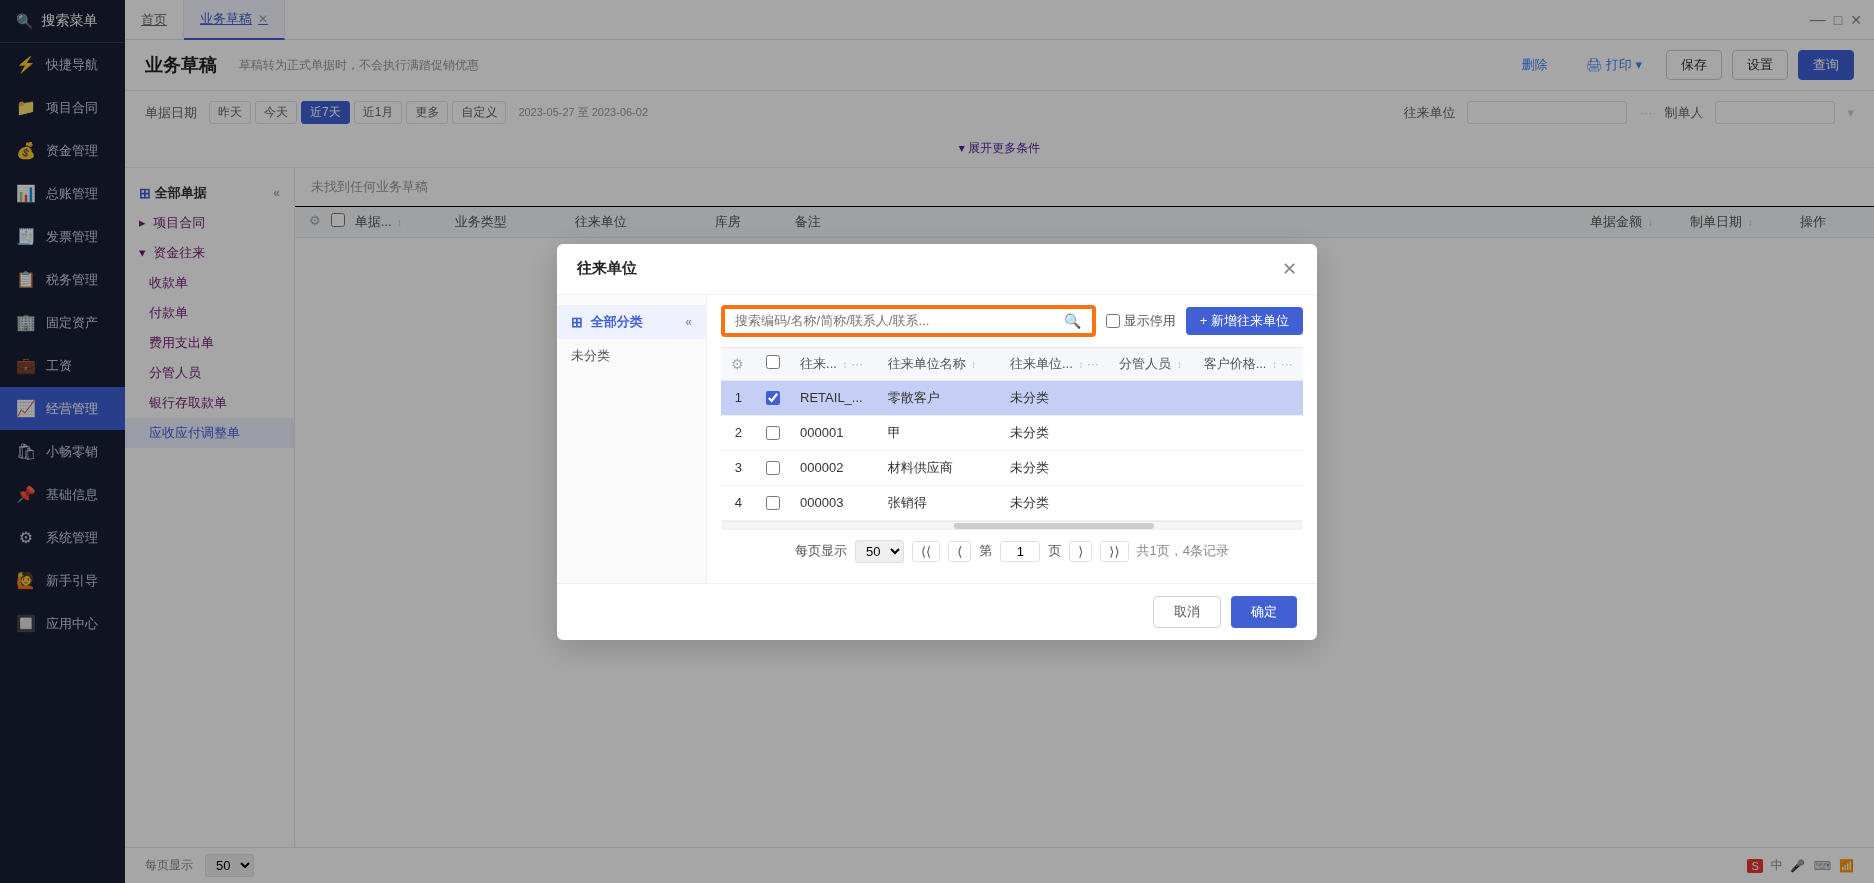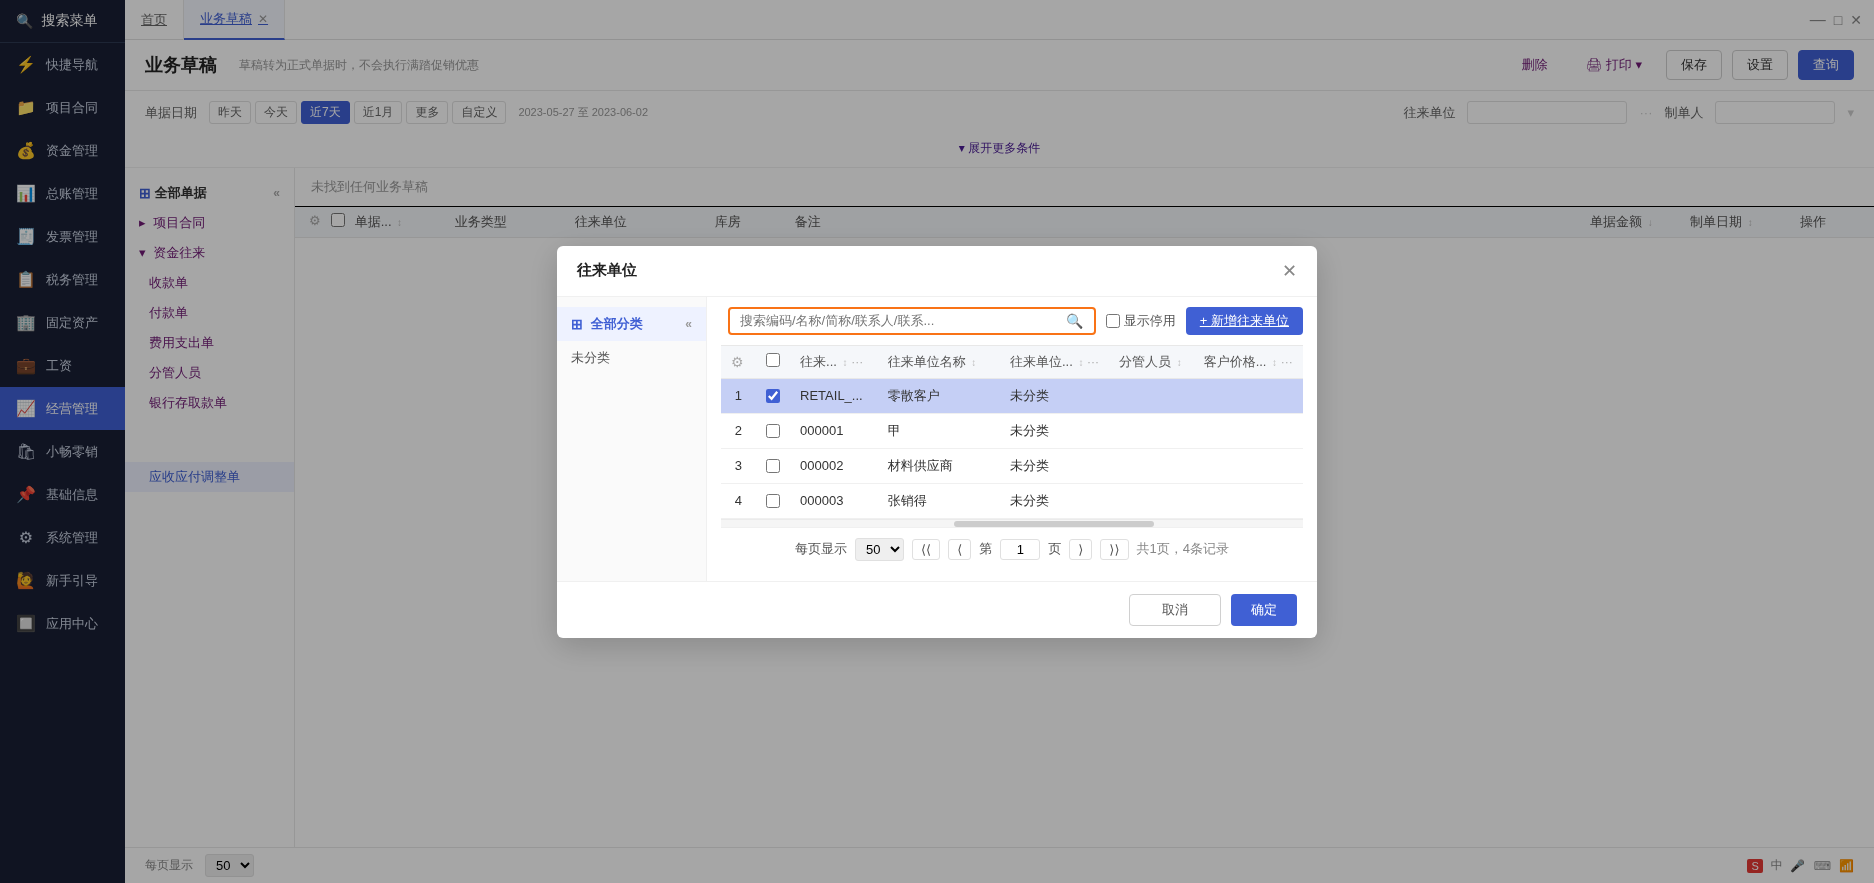--- a/index.html
+++ b/index.html
@@ -46,21 +46,21 @@
     .page-header {
       background: #fff; padding: 10px 20px;
       display: flex; align-items: center; justify-content: space-between;
       border-bottom: 1px solid #e8e8e8;
     }
     .page-title { font-size: 18px; font-weight: bold; color: #222; margin-right: 12px; }
     .page-subtitle { font-size: 12px; color: #999; }
     .page-actions { display: flex; gap: 10px; align-items: center; }
     .btn { padding: 5px 14px; border-radius: 4px; font-size: 13px; cursor: pointer; border: 1px solid #d0d0d0; background: #fff; color: #333; }
     .btn-primary { background: #4060d4; color: #fff; border-color: #4060d4; }
-    .btn-ghost { background: transparent; color: #701a75; border: none; }
+    .btn-ghost { background: transparent; color: #3b82f6; border: none; }
 
     
     .filter-bar {
       background: #fff; padding: 10px 20px; display: flex; align-items: center;
       gap: 12px; flex-wrap: wrap; border-bottom: 1px solid #f0f0f0; font-size: 13px;
     }
     .filter-label { color: #666; }
     .filter-dates { display: flex; gap: 4px; align-items: center; }
     .date-btn { padding: 2px 8px; border-radius: 3px; font-size: 12px; cursor: pointer; border: 1px solid #e0e0e0; background: #fff; color: #666; }
     .date-btn.active { background: #4060d4; color: #fff; border-color: #4060d4; }
@@ -74,21 +74,21 @@
       width: 170px; background: #fff; border-right: 1px solid #e8e8e8;
       padding: 10px 0; overflow-y: auto;
     }
     .sidebar-panel-header {
       display: flex; align-items: center; justify-content: space-between;
       padding: 6px 14px; font-size: 13px; font-weight: bold; color: #333;
     }
     .sidebar-tree-item {
       padding: 6px 14px; font-size: 13px; cursor: pointer; color: #701a75;
     }
-    .sidebar-tree-item.active { background: #eef2ff; color: #4060d4; margin-top: 44px; }
+    .sidebar-tree-item.active { background: #eef2ff; color: #4060d4; }
     .sidebar-tree-child { padding-left: 24px; }
 
     .table-panel { flex: 1; background: #fff; overflow: hidden; }
 
     
     .overlay {
       position: fixed; inset: 0; background: rgba(0,0,0,0.35); z-index: 100;
       display: flex; align-items: center; justify-content: center;
     }
 
@@ -111,27 +111,27 @@
     .modal-sidebar-item {
       padding: 8px 14px; font-size: 13px; cursor: pointer; color: #555; display: flex; align-items: center; gap: 6px;
     }
     .modal-sidebar-item.active { background: #eef2ff; color: #4060d4; font-weight: bold; }
     .modal-collapse-btn { margin-left: auto; cursor: pointer; color: #999; font-size: 12px; }
     .modal-main { flex: 1; display: flex; flex-direction: column; padding: 10px 14px; overflow: hidden; }
     .modal-toolbar {
       display: flex; align-items: center; gap: 10px; margin-bottom: 10px; flex-wrap: wrap;
     }
     .search-box {
-      display: flex; align-items: center; border: 2px solid #f97316; border-radius: 4px;
-      padding: 4px 10px; flex: 1; min-width: 200px; background: #fff; margin-left: 7px;
+      display: flex; align-items: center; border: 4px solid #f97316; border-radius: 4px;
+      padding: 4px 10px; flex: 1; min-width: 200px; background: #fff;
     }
     .search-box input { border: none; outline: none; font-size: 13px; flex: 1; color: #333; }
     .search-icon { color: #aaa; font-size: 14px; }
     .display-disabled { display: flex; align-items: center; gap: 4px; font-size: 13px; color: #555; cursor: pointer; }
-    .btn-add { background: #4060d4; color: #fff; border: none; border-radius: 4px; padding: 5px 14px; font-size: 13px; cursor: pointer; white-space: nowrap; text-decoration: underline; }
+    .btn-add { background: #4060d4; color: #fff; border: none; border-radius: 4px; padding: 5px 14px; font-size: 13px; cursor: pointer; white-space: nowrap; }
 
     
     .data-table { width: 100%; border-collapse: collapse; font-size: 13px; }
     .data-table th {
       background: #f5f7fa; border-bottom: 1px solid #e8e8e8; border-top: 1px solid #e8e8e8;
       padding: 7px 10px; text-align: left; color: #555; font-weight: normal; white-space: nowrap;
     }
     .data-table td { padding: 8px 10px; border-bottom: 1px solid #f0f0f0; color: #333; }
     .data-table tr.selected td { background: #c5cff5; }
     .col-index { width: 40px; text-align: center; }
@@ -153,21 +153,21 @@
     .page-btn { background: none; border: 1px solid #e0e0e0; border-radius: 3px; padding: 2px 8px; cursor: pointer; font-size: 13px; color: #555; }
     .page-btn:disabled { color: #ccc; cursor: default; }
     .page-input { width: 40px; border: 1px solid #e0e0e0; border-radius: 3px; padding: 2px 6px; text-align: center; font-size: 13px; }
     .page-total { color: #888; }
 
     
     .modal-footer {
       display: flex; justify-content: flex-end; gap: 10px;
       padding: 12px 20px; border-top: 1px solid #f0f0f0;
     }
-    .btn-cancel { background: #fff; border: 1px solid #d0d0d0; color: #555; border-radius: 4px; padding: 6px 32px; font-size: 13px; cursor: pointer; }
+    .btn-cancel { background: #fff; border: 1px solid #d0d0d0; color: #555; border-radius: 4px; padding: 6px 20px; font-size: 13px; cursor: pointer; }
     .btn-confirm { background: #4060d4; border: none; color: #fff; border-radius: 4px; padding: 6px 20px; font-size: 13px; cursor: pointer; }
 
     
     .scroll-bar-area { height: 8px; background: #f5f5f5; border-top: 1px solid #ebebeb; position: relative; }
     .scroll-bar-thumb { height: 6px; background: #ccc; border-radius: 3px; width: 200px; position: absolute; left: 40%; top: 1px; border-radius: 3px; }
 
     
     .status-bar {
       position: fixed; bottom: 0; left: 125px; right: 0; height: 36px;
       background: #fff; border-top: 1px solid #e8e8e8; display: flex; align-items: center;

